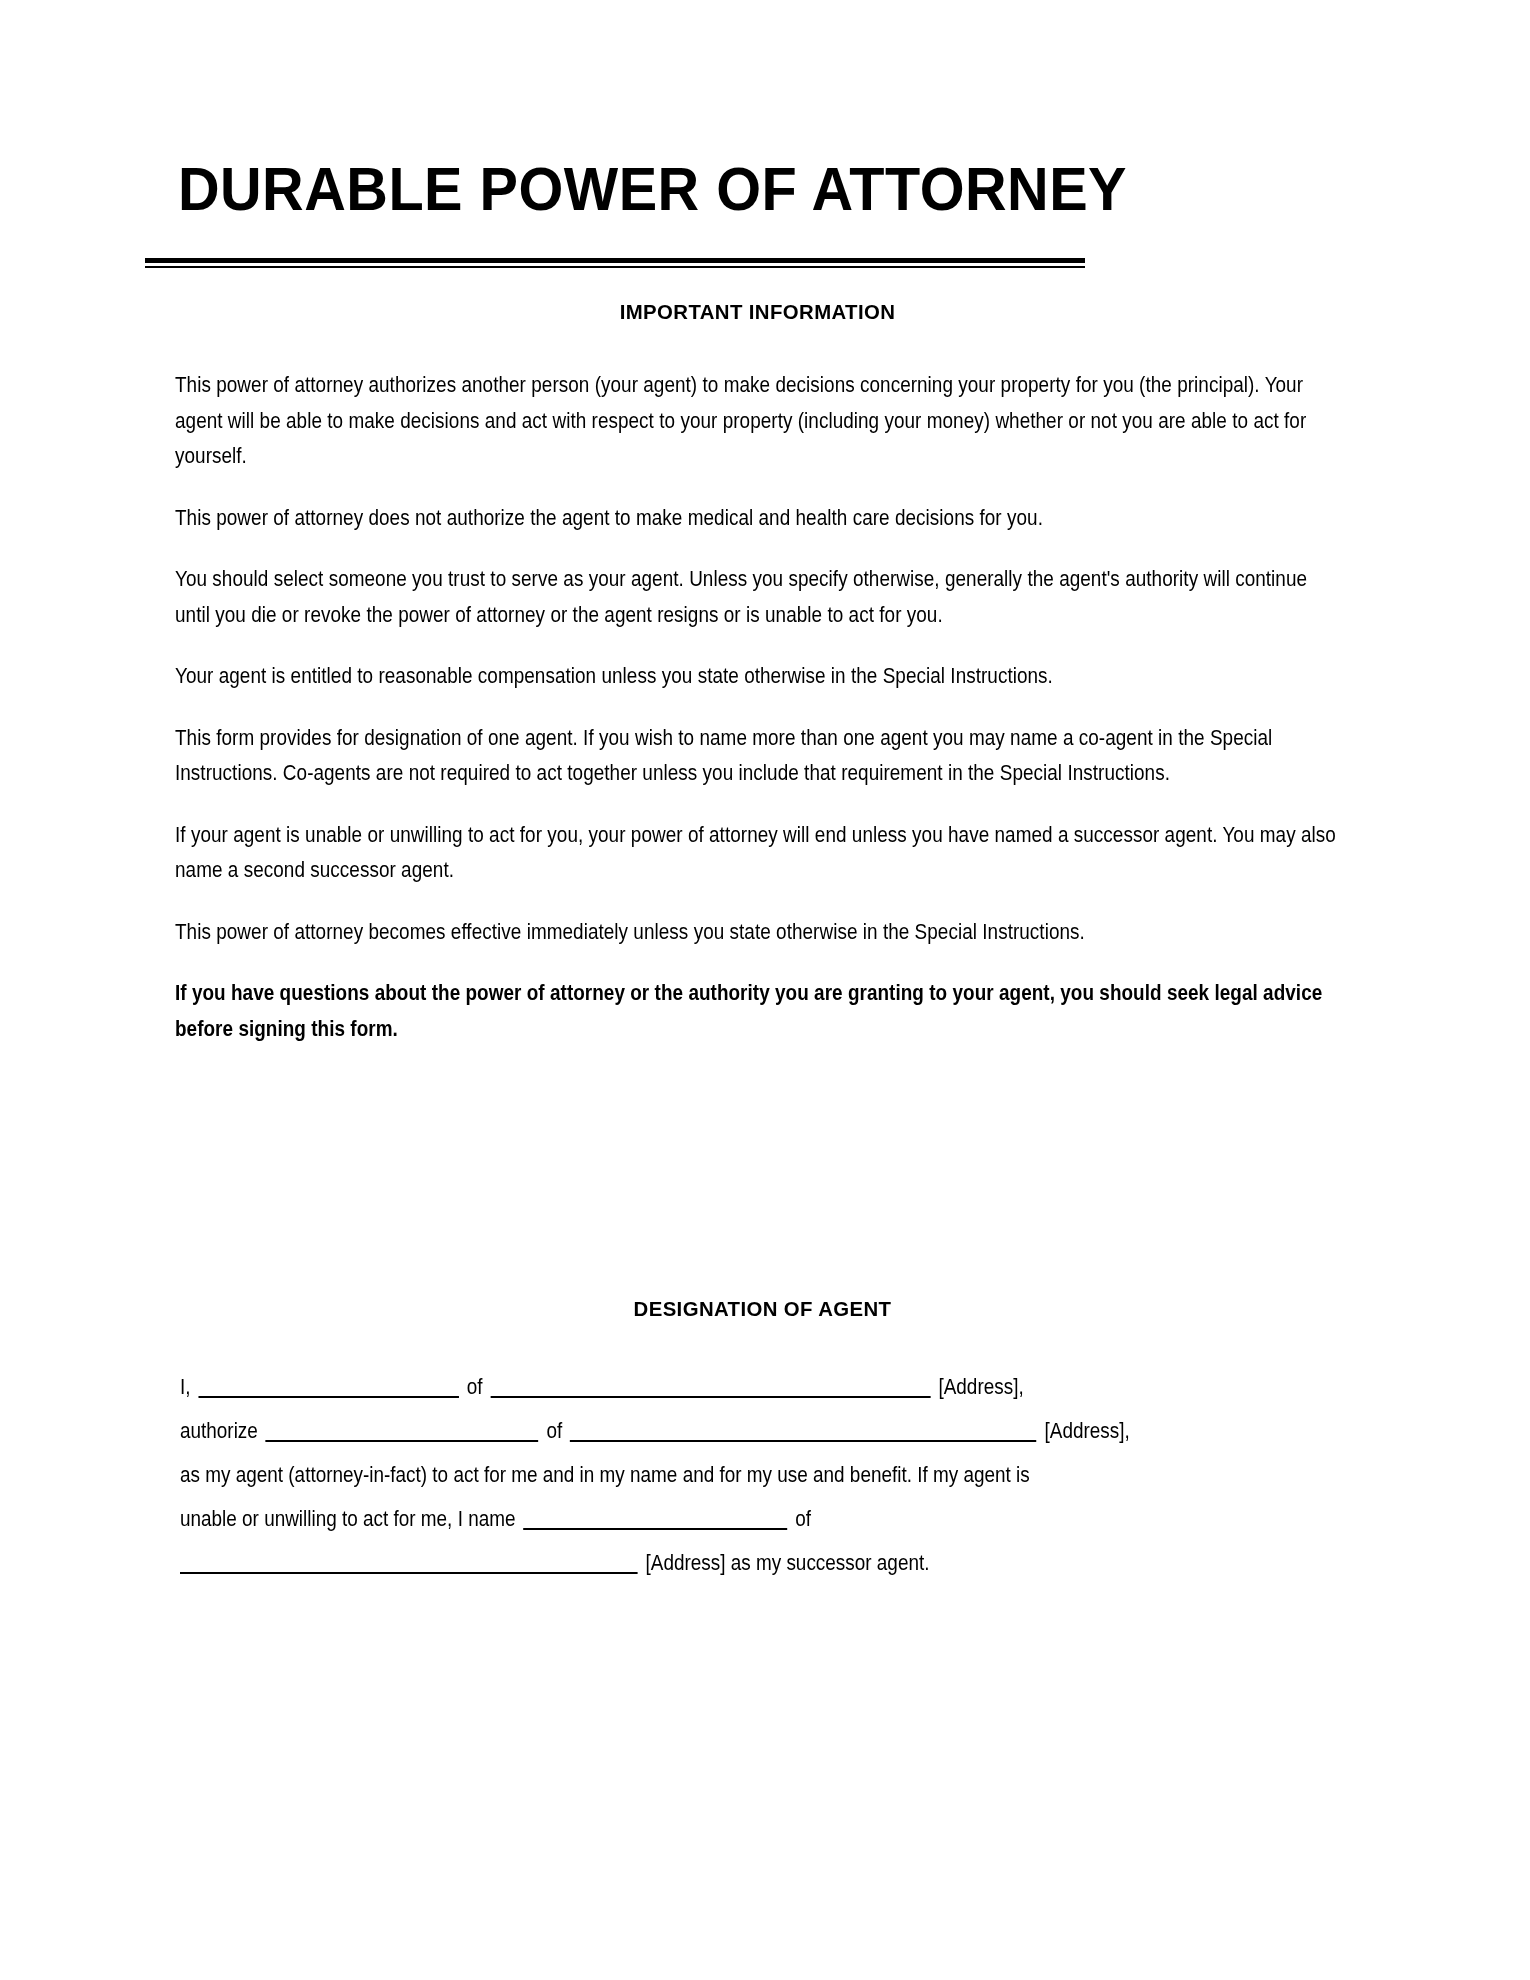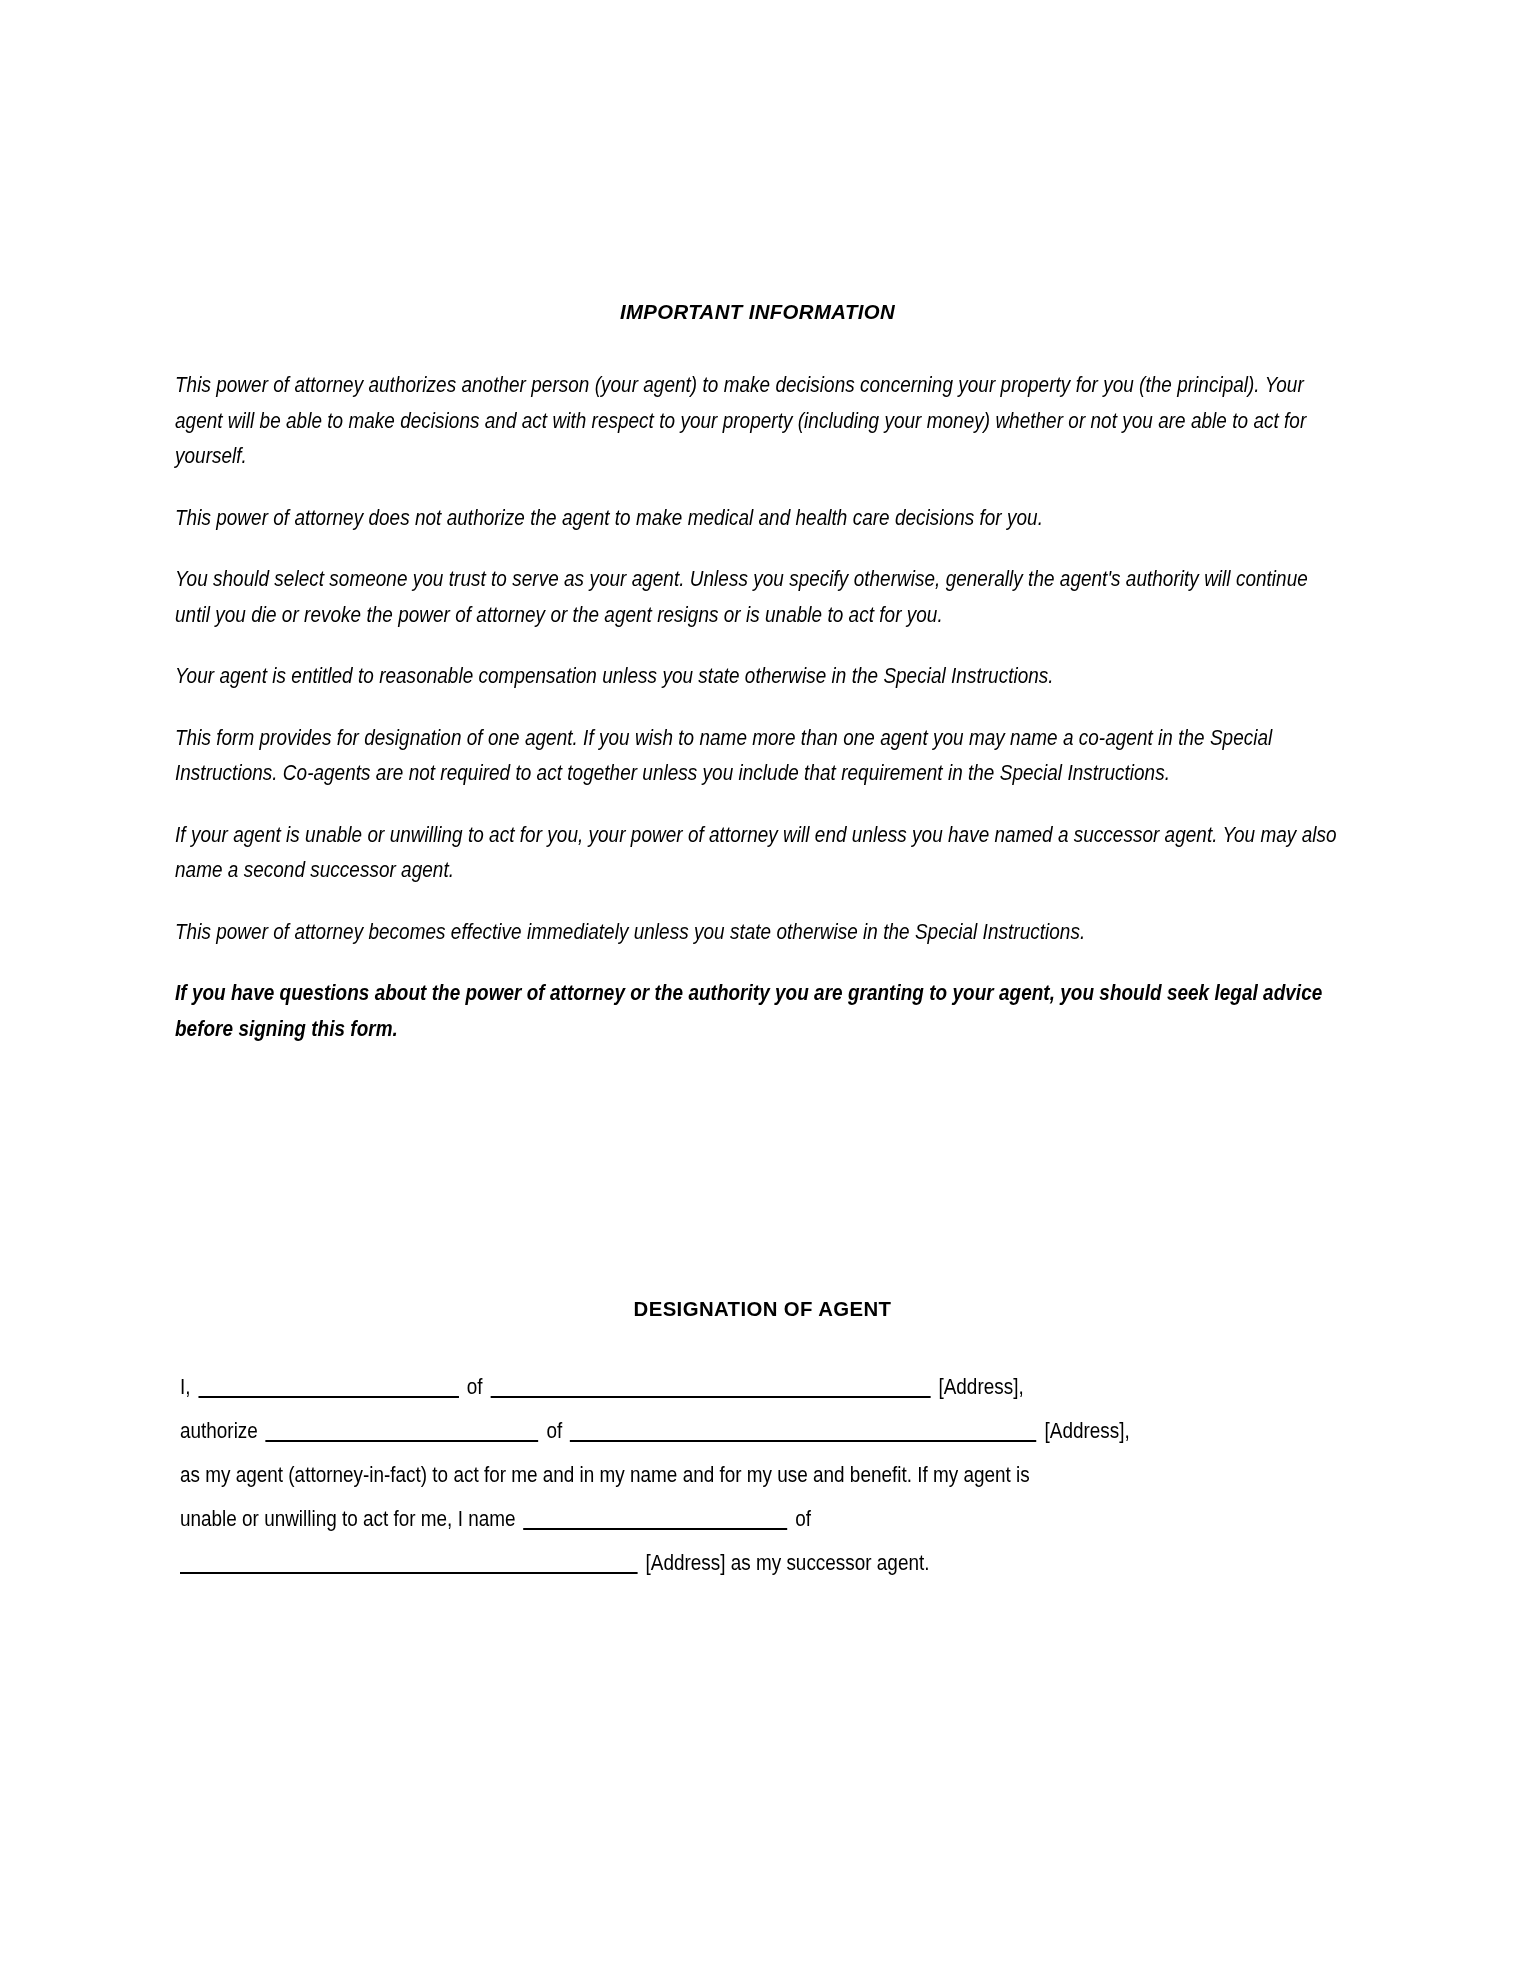--- a/index.html
+++ b/index.html
@@ -53,21 +53,20 @@
     background: #000;
     width: 100%;
   }
 
   
   .content {
     position: absolute;
     left: 175px;
     top: 300px;
     width: 1165px;
-    font-style: italic;
   }
 
   .section-heading {
     font-weight: bold;
     font-size: 21px;
     letter-spacing: 0.4px;
     text-align: center;
     margin: 0 0 0 0;
     transform: scaleX(0.97);
     transform-origin: center center;
@@ -131,20 +130,25 @@
   .blank.w-succ  { width: 300px; }
   .blank.w-long  { width: 520px; }
 
   .sp { display: inline-block; width: 9px; }
 </style>
 </head>
 <body>
 
 <div class="page">
 
+  <div class="title-block">
+    <h1 class="doc-title">DURABLE POWER OF ATTORNEY</h1>
+    <div class="rule-thick"></div>
+    <div class="rule-thin"></div>
+  </div>
 
   <div class="content">
     <div class="section-heading">IMPORTANT INFORMATION</div>
     <div class="heading-gap-1"></div>
 
     <p class="body">This power of attorney authorizes another person (your agent) to make decisions concerning your property for you (the principal). Your agent will be able to make decisions and act with respect to your property (including your money) whether or not you are able to act for yourself.</p>
 
     <p class="body">This power of attorney does not authorize the agent to make medical and health care decisions for you.</p>
 
     <p class="body">You should select someone you trust to serve as your agent. Unless you specify otherwise, generally the agent's authority will continue until you die or revoke the power of attorney or the agent resigns or is unable to act for you.</p>

